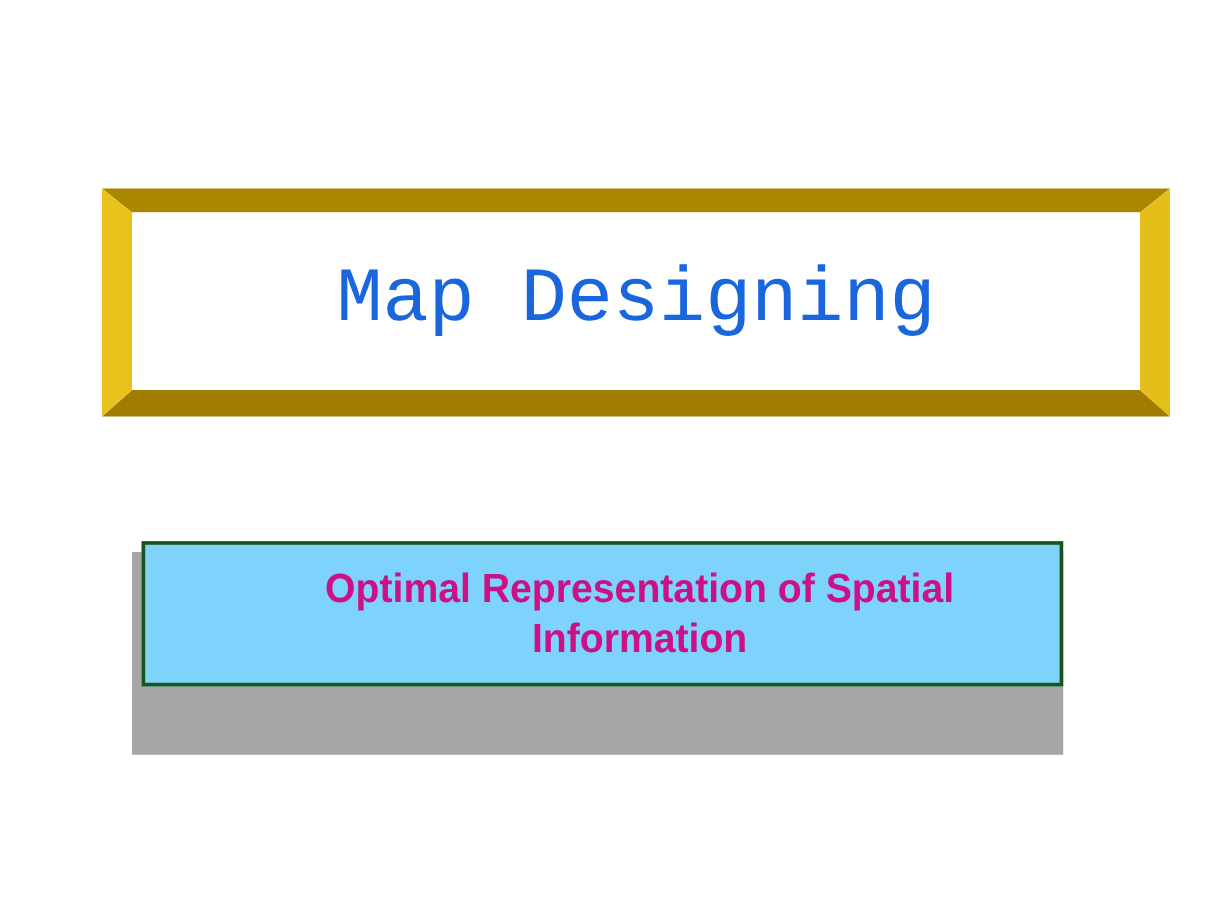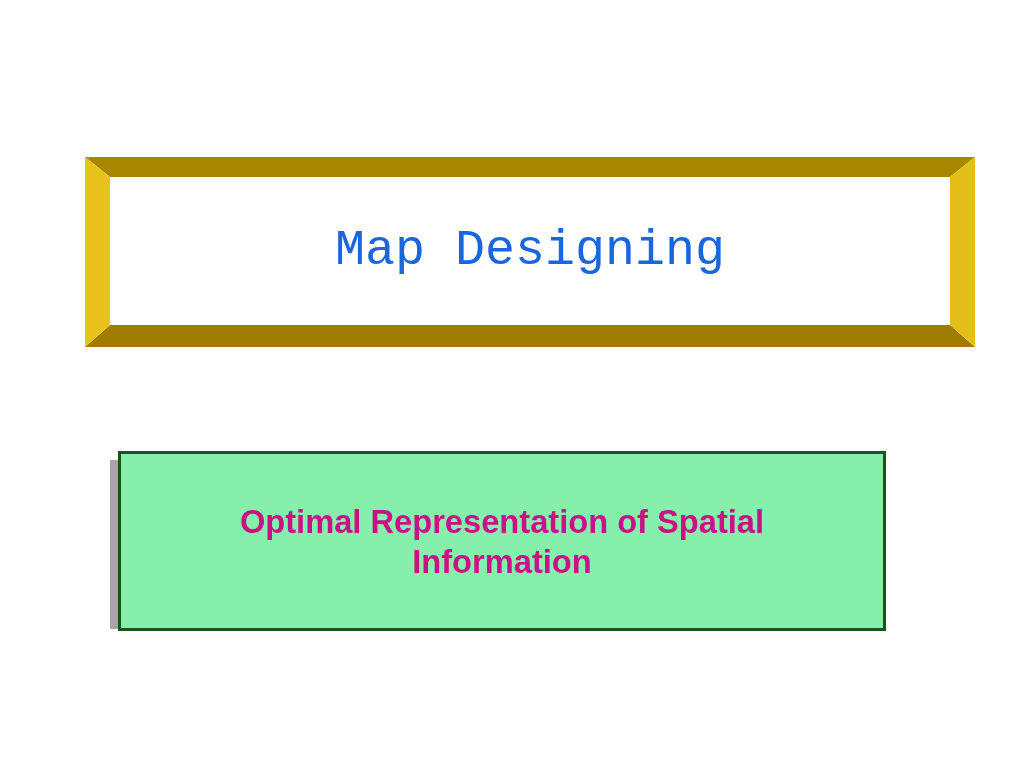--- a/index.html
+++ b/index.html
@@ -78,21 +78,21 @@
     right: 0;
     top: 0;
     border-top: 20px solid transparent;
     border-bottom: 22px solid transparent;
     border-right: 25px solid #e4be19;
     height: 148px;
   }
 
   .title-text {
     font-family: "Liberation Mono", "DejaVu Sans Mono", monospace;
-    font-size: 50px;
+    font-size: 64px;
     font-weight: 400;
     color: #1a66dd;
     letter-spacing: 0px;
     white-space: nowrap;
     line-height: 1;
   }
 
   
   .subtitle-wrap {
     position: absolute;
@@ -107,27 +107,27 @@
     top: 9px;
     width: 776px;
     height: 169px;
     background: #a6a6a6;
   }
   .subtitle-box {
     position: absolute;
     left: 8px;
     top: 0px;
     width: 768px;
-    height: 180px;
-    background: #86efac;
+    height: 121px;
+    background: #7dd3fc;
     border: 3px solid #1b5418;
     box-sizing: border-box;
     display: flex;
     align-items: center;
-    justify-content: center;
+    justify-content: flex-end;
   }
   .subtitle-text {
     font-family: "Liberation Sans", sans-serif;
     font-weight: bold;
     font-size: 34px;
     line-height: 1.18;
     color: #cc1187;
     text-align: center;
     width: 700px;
     transform: scaleX(0.96);

